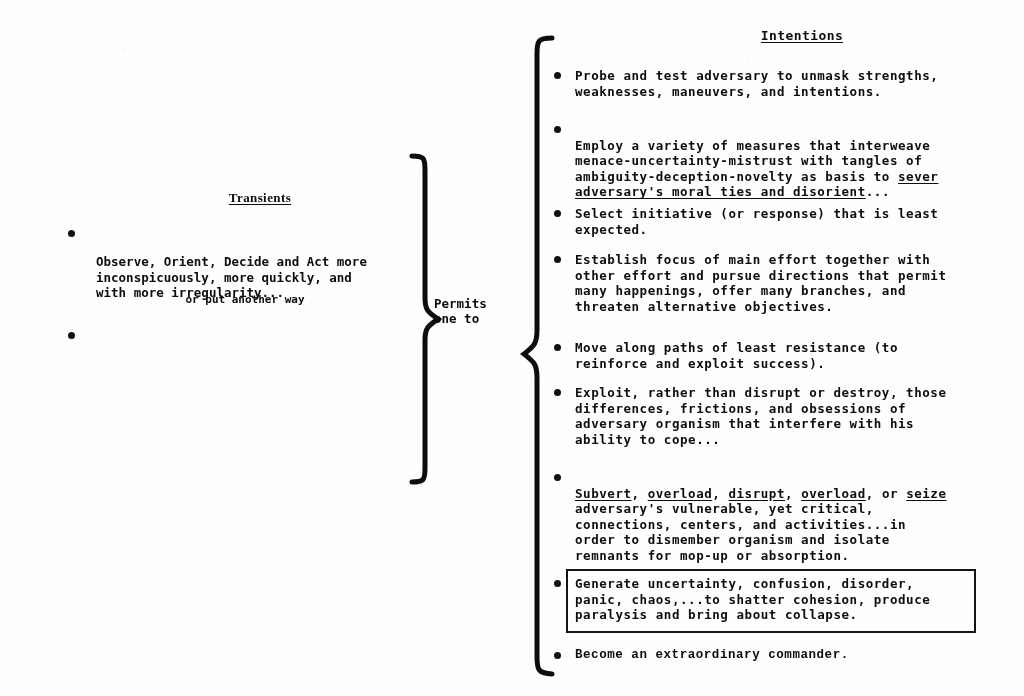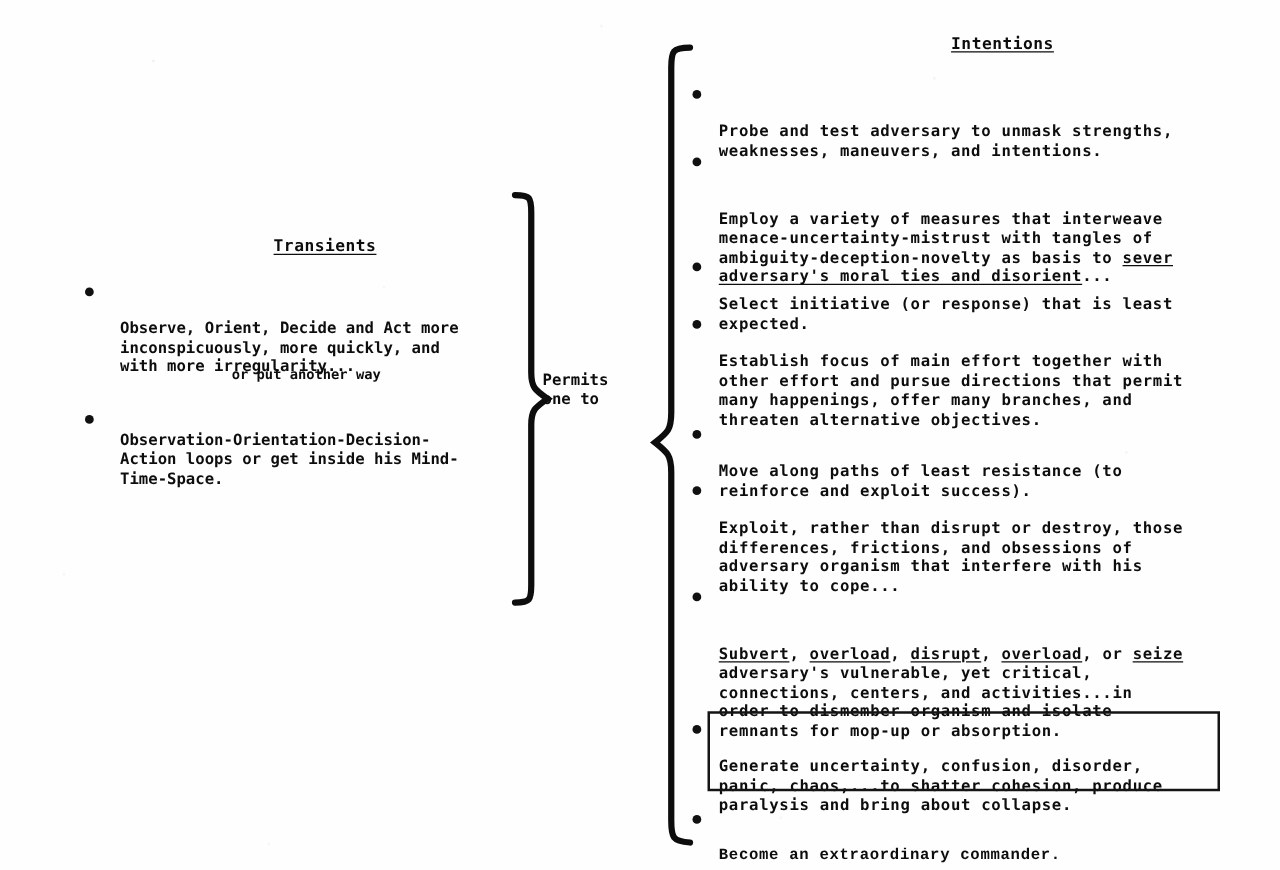--- a/index.html
+++ b/index.html
@@ -79,20 +79,21 @@
     left: 60px;
     top: 190px;
     width: 350px;
   }
   #transients-title {
     position: absolute;
     left: 110px;
     top: 0px;
     width: 180px;
     text-align: center;
+    font-family: Liberation Serif, serif;
   }
   #tr-b1 { left: 8px; top: 36px; width: 340px; }
   #tr-b1 .btext { padding-left: 28px; margin-top: 28px; }
 
   #or-put-another-way {
     position: absolute;
     left: 60px;
     top: 102px;
     width: 250px;
     text-align: center;
@@ -143,21 +144,21 @@
     top: 28px;
     width: 430px;
   }
   #intentions-title {
     position: absolute;
     left: 150px;
     top: 0px;
     width: 200px;
     text-align: center;
   }
-  .int-row .btext { padding-left: 21px; margin-top: 29px; }
+  .int-row .btext { padding-left: 21px; }
   .int-row { width: 420px; }
 
   .u { text-decoration: underline; text-underline-offset: 2px; }
 
   
   #boxed-bullet-frame {
     position: absolute;
     left: 566px;
     top: 569px;
     width: 410px;
@@ -188,23 +189,21 @@
       <span class="btext">Observe, Orient, Decide and Act more
 inconspicuously, more quickly, and
 with more irregularity...</span>
     </div>
 
     <div id="or-put-another-way">or put another way</div>
 
     <div class="bullet-row" id="tr-b2">
       <span class="dot"></span>
       <span class="btext">
-        <span>Observation-Orientation-Decision-
-Action loops or get inside his Mind-
-Time-Space.</span>
+        
       </span>
     </div>
   </div>
 
   <div id="brace-left-wrap">
     <svg width="40" height="334" viewBox="0 0 40 334" aria-hidden="true">
       <path d="M4 4 C16 4, 17 6, 17 18 L17 146 C17 158, 20 160, 30 167
                C20 174, 17 176, 17 188 L17 316 C17 328, 16 330, 4 330" fill="none" stroke="#0d0d0d" stroke-width="5" stroke-linecap="round"></path>
     </svg>
   </div>

